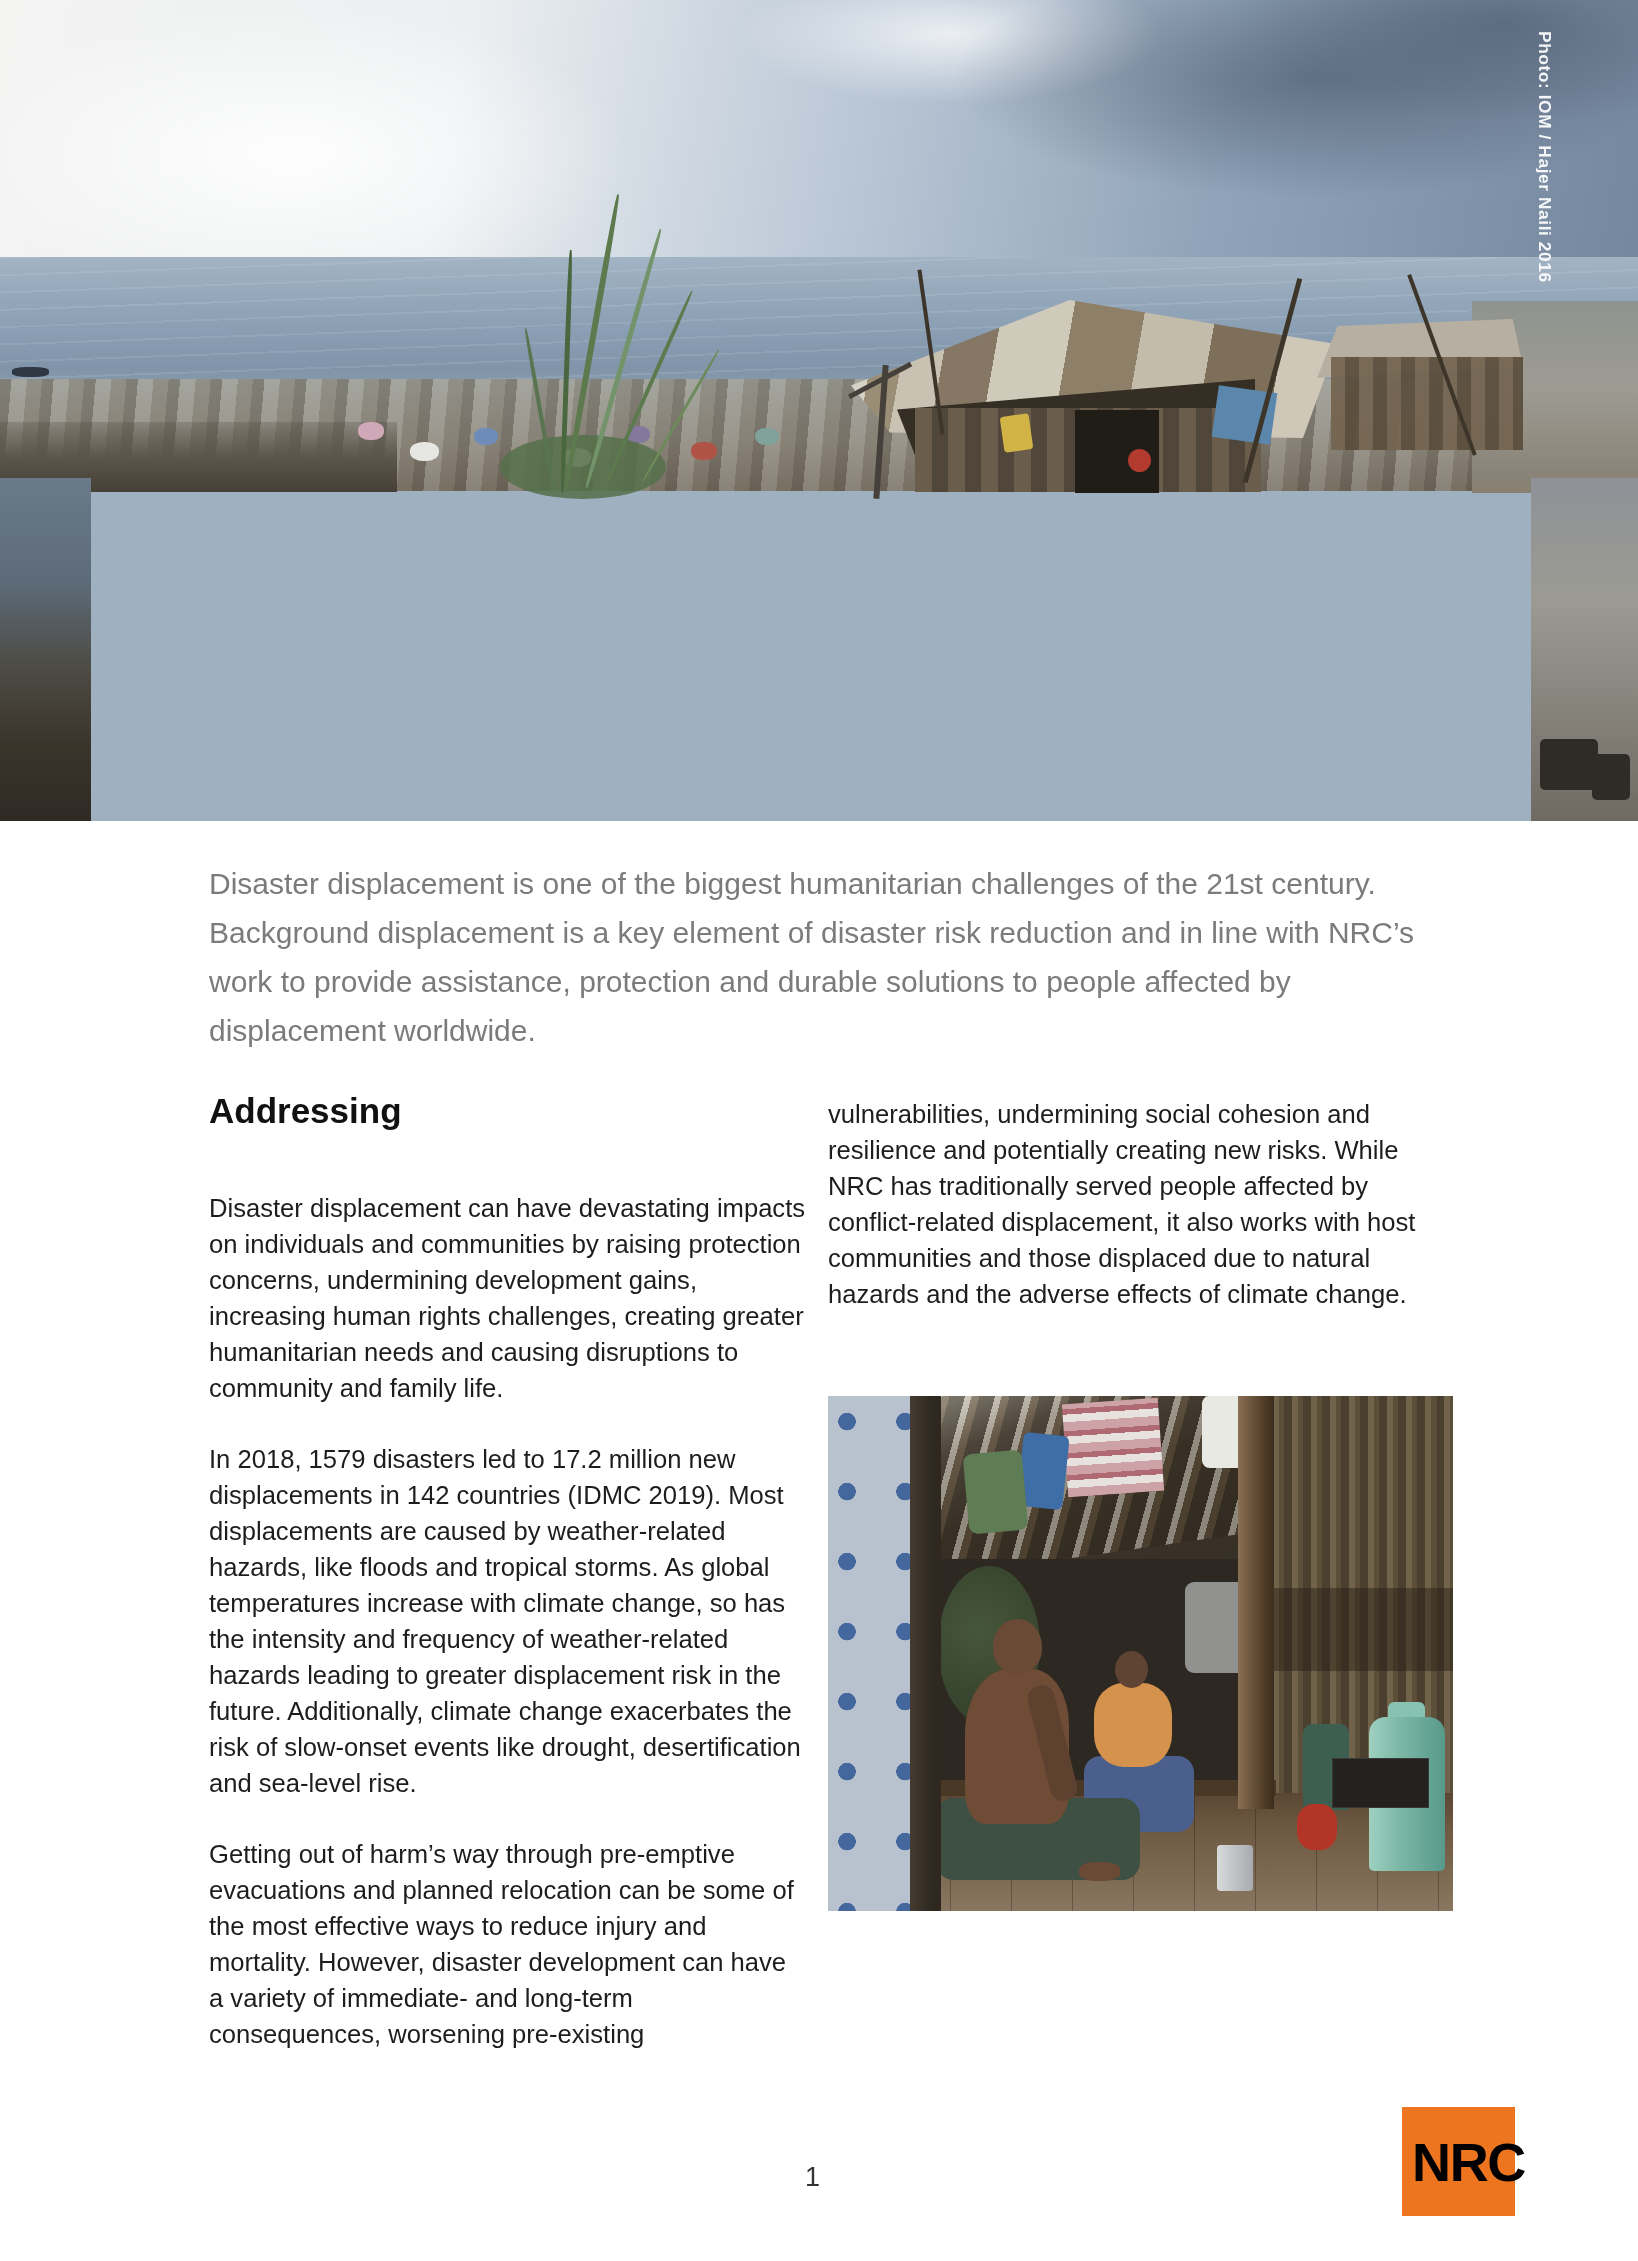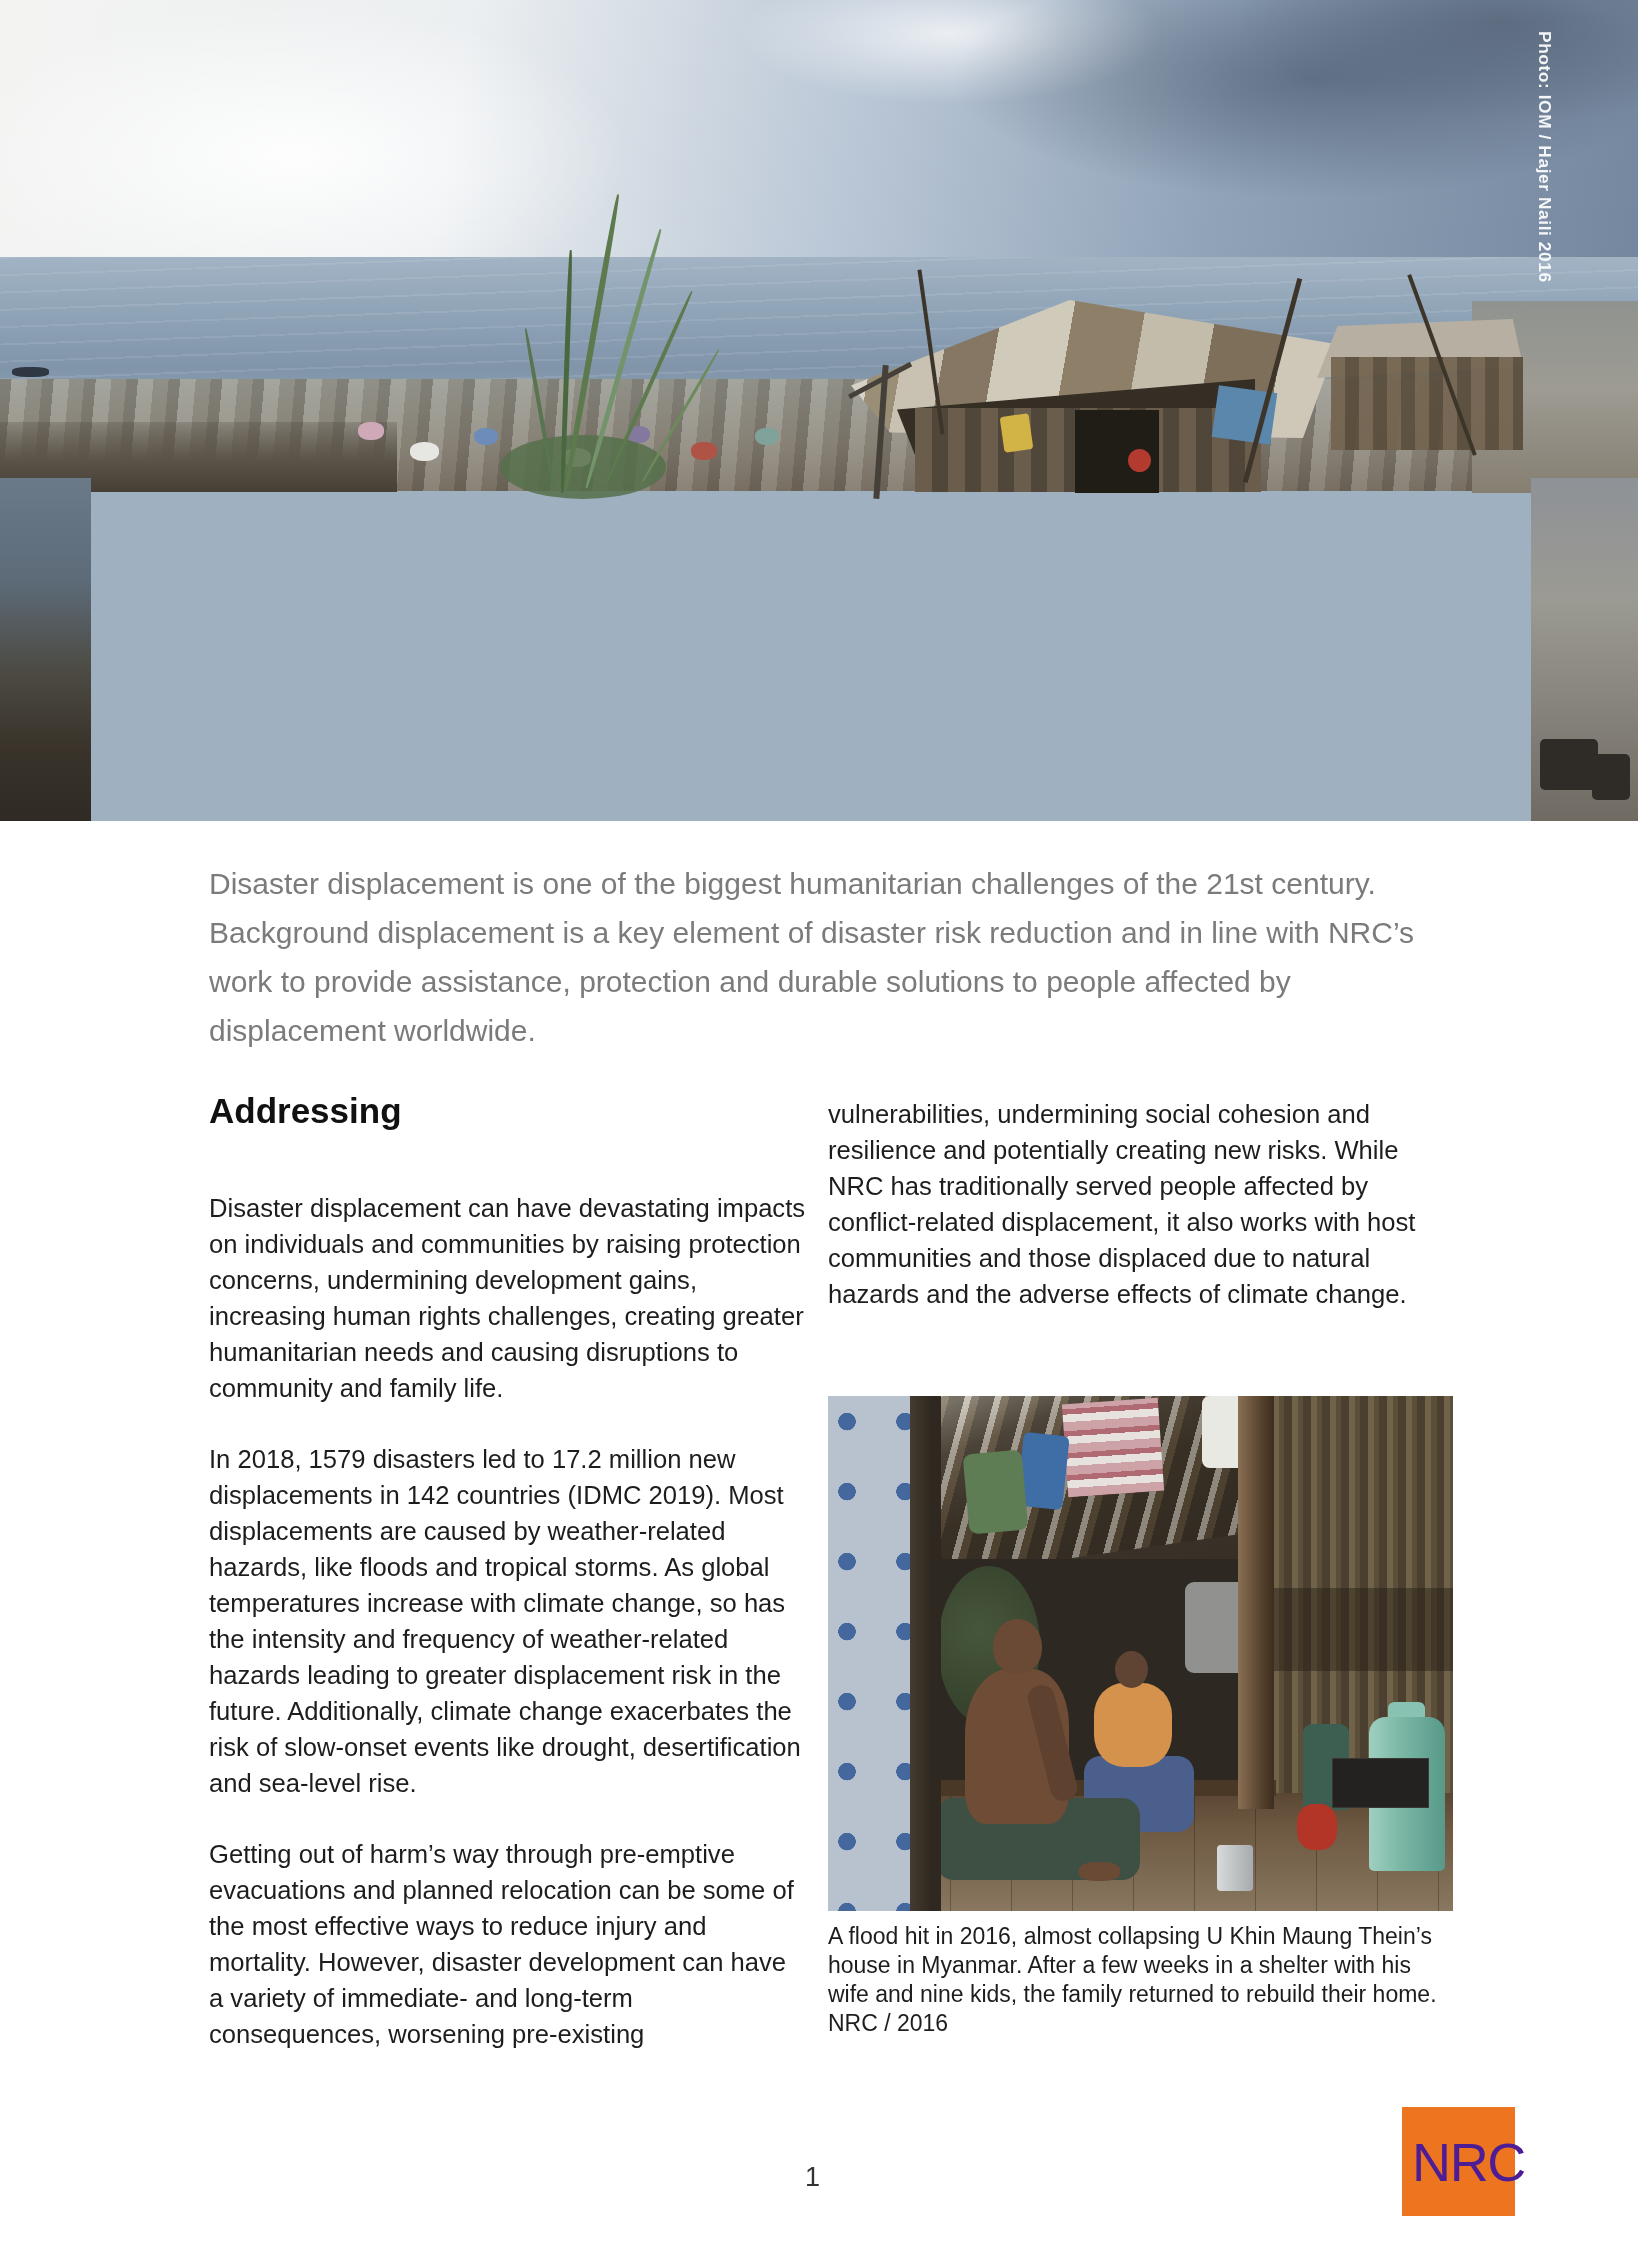--- a/index.html
+++ b/index.html
@@ -137,21 +137,21 @@
   .ph-radio{position:absolute;left:504px;top:362px;width:97px;height:50px;background:#242220;border:1.9px solid #3a3835;box-sizing:border-box;}
   .ph-red-bundle{position:absolute;left:469px;top:408px;width:40px;height:46px;background:#b23527;border-radius:40%;}
   .ph-cup{position:absolute;left:389px;top:449px;width:36px;height:46px;background:linear-gradient(90deg,#d8dadb,#a7abad);border-radius:3.8px;}
 
   
   .page-num{position:absolute;left:805px;top:2162px;font-size:27px;color:#333;}
   .org-block{position:absolute;right:255px;top:2124px;text-align:right;color:#1a1a1a;
     font-size:31px;line-height:40px;letter-spacing:0.6px;}
   .nrc-logo{position:absolute;right:123px;top:2107px;width:113px;height:109px;background:#ee7520;
     display:flex;align-items:center;justify-content:center;}
-  .nrc-logo span{color:#4c1d95;font-weight:400;font-size:54px;letter-spacing:-1.3px;margin-left:20px;}
+  .nrc-logo span{color:#000000;font-weight:700;font-size:54px;letter-spacing:-1.3px;margin-left:20px;}
 </style>
 </head>
 <body>
 
 <div class="page">
 
   <div class="hero">
     <div class="sky"></div>
     <div class="mountains2"></div>
     <div class="mountains"></div>
@@ -244,21 +244,20 @@
           <div class="ph-man-foot"></div>
           <div class="ph-flask-teal-cap"></div>
           <div class="ph-flask-teal"></div>
           <div class="ph-flask-green"></div>
           <div class="ph-radio"></div>
           <div class="ph-red-bundle"></div>
           <div class="ph-cup"></div>
           <div class="ph-curtain"></div>
           <div class="ph-pole-l"></div>
         </div>
-        <figcaption class="caption">A flood hit in 2016, almost collapsing U Khin Maung Thein’s house in Myanmar. After a few weeks in a shelter with his wife and nine kids, the family returned to rebuild their home. NRC / 2016</figcaption>
       </figure>
     </div>
   </div>
 
   <div class="page-num">1</div>
   <div class="nrc-logo">
     <span>NRC</span>
   </div>
 
 </div>

